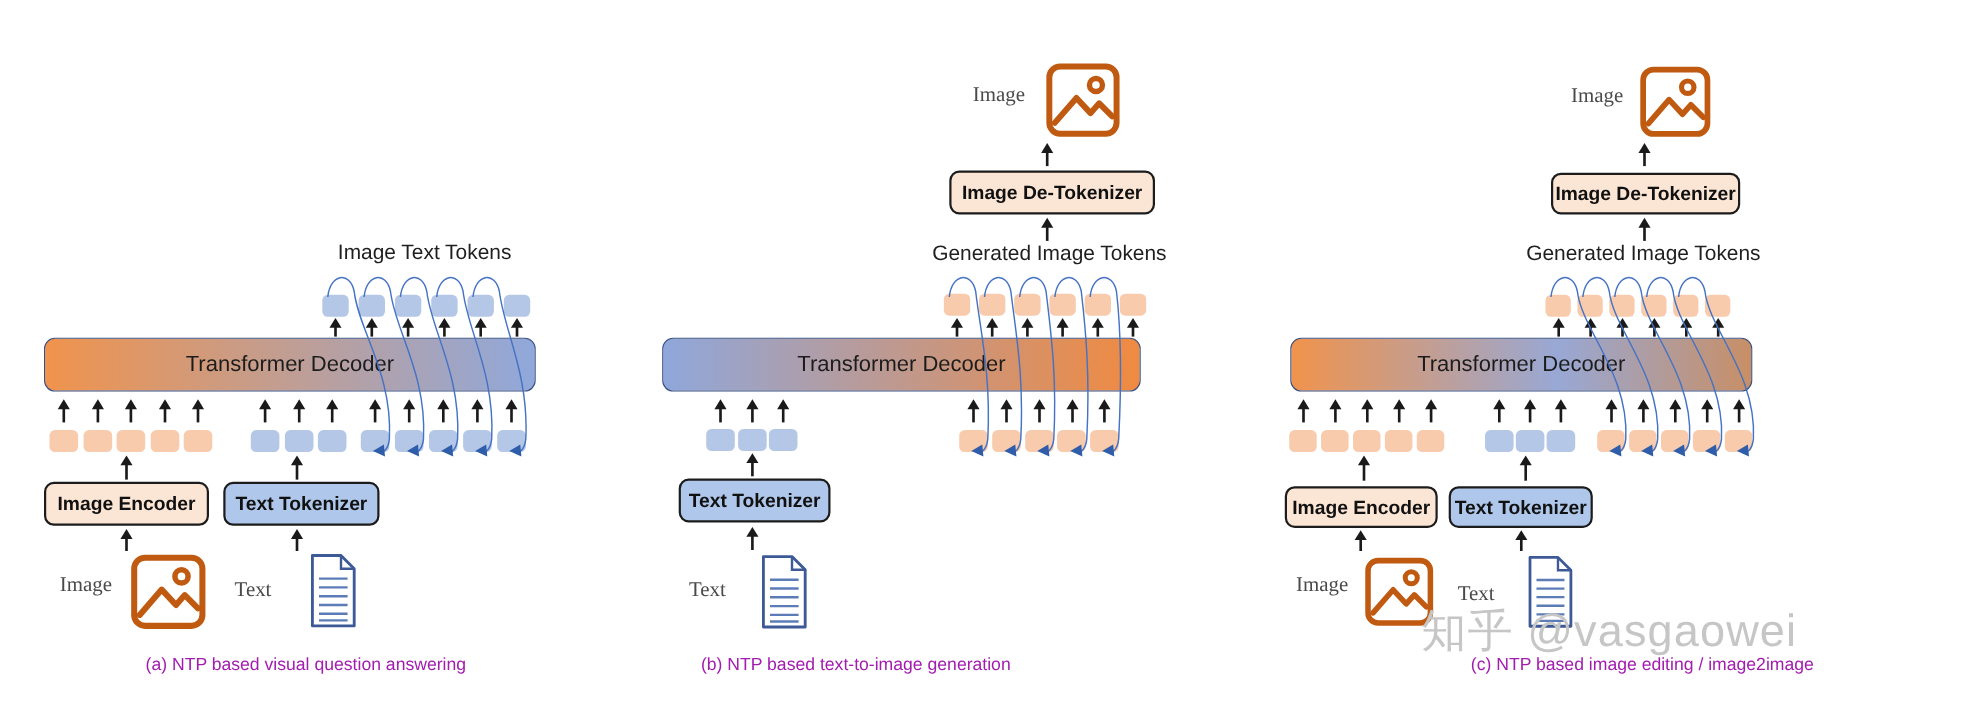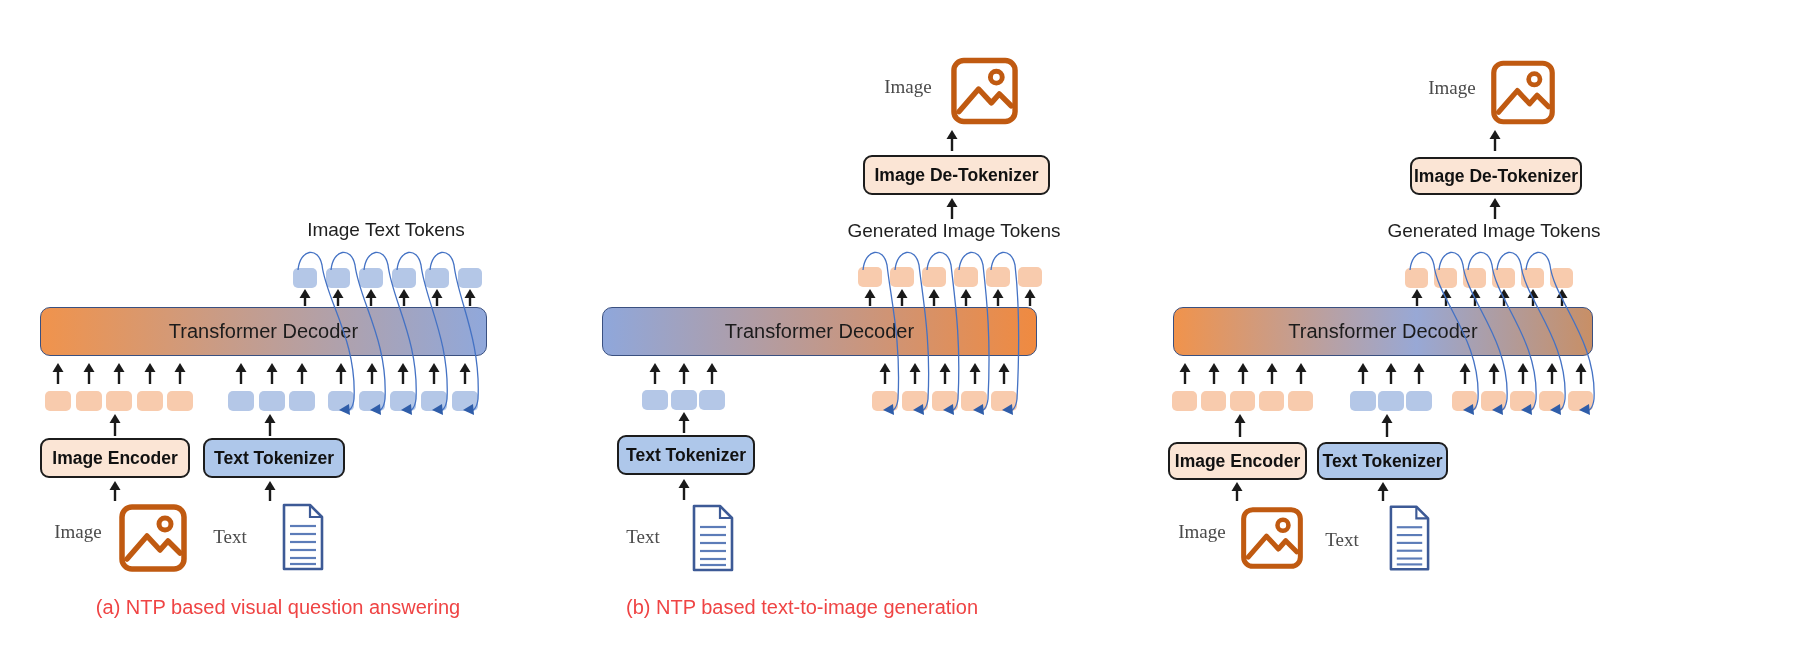--- a/index.html
+++ b/index.html
@@ -2,21 +2,21 @@
 <html><head>
 <meta charset="utf-8">
 <style>
   html,body{margin:0;padding:0;background:#fff;}
   #fig{position:relative;width:1806px;height:652px;background:#ffffff;overflow:hidden;
        font-family:"Liberation Sans","DejaVu Sans",sans-serif;}
   .lbl{position:absolute;transform:translateX(-50%);white-space:nowrap;z-index:2;}
   .out-lbl{font-size:19px;color:#1f1f1f;}
   .io-lbl{font-size:19px;color:#4a4a4a;font-family:Liberation Serif, serif;}
   .caption{position:absolute;transform:translateX(-50%);white-space:nowrap;
-           font-size:20px;color:#ef4444;z-index:2;}
+           font-size:16px;color:#a21caf;z-index:2;}
   .decoder{position:absolute;height:49px;border:1.6px solid #3A5080;border-radius:10px;
            display:flex;align-items:center;justify-content:center;
            font-size:20px;color:#1c1c1c;z-index:2;box-sizing:border-box;}
   .grad-a{background:linear-gradient(90deg,#F0934C,#90A8DB);}
   .grad-b{background:linear-gradient(90deg,#8FA7DB,#F08A40);}
   .grad-c{background:linear-gradient(90deg,#F0934C 0%,#98A8D5 58%,#C88F66 100%);}
   .box{position:absolute;border:2px solid #1c1c1c;border-radius:9px;
        display:flex;align-items:center;justify-content:center;
        font-size:17.5px;font-weight:bold;color:#111;z-index:2;box-sizing:border-box;}
   .peach{background:#FBE5D5;}
@@ -105,21 +105,21 @@
         <line x1="10" y1="24" x2="36" y2="24"></line>
           <line x1="10" y1="32" x2="36" y2="32"></line>
         <line x1="10" y1="40" x2="36" y2="40"></line>
           <line x1="10" y1="48" x2="36" y2="48"></line>
         <line x1="10" y1="56" x2="36" y2="56"></line>
           <line x1="10" y1="62" x2="36" y2="62"></line>
       </g>
     </svg>
   </span>
 
-  <div class="caption" style="left:802px;top:596px">(b) NTP based text-to-image generation</div>
+  <div class="caption" style="left:778px;top:596px">(b) NTP based text-to-image generation</div>
 
   <div class="lbl io-lbl" style="left:1452px;top:77px">Image</div>
   <span class="icon" style="left:1490px;top:57px">
     <svg width="66" height="71" viewBox="0 0 70 70">
       <rect x="4" y="4" width="62" height="62" rx="10" fill="none" stroke="#C05A11" stroke-width="5.5"></rect>
       <circle cx="47" cy="21" r="6" fill="none" stroke="#C05A11" stroke-width="5"></circle>
       <path d="M9 56 L29 33 L42 47 L50 38 L62 50" fill="none" stroke="#C05A11" stroke-width="5.5" stroke-linejoin="round" stroke-linecap="round"></path>
     </svg>
   </span>
 
@@ -158,21 +158,23 @@
         <line x1="10" y1="24" x2="36" y2="24"></line>
           <line x1="10" y1="32" x2="36" y2="32"></line>
         <line x1="10" y1="40" x2="36" y2="40"></line>
           <line x1="10" y1="48" x2="36" y2="48"></line>
         <line x1="10" y1="56" x2="36" y2="56"></line>
           <line x1="10" y1="62" x2="36" y2="62"></line>
       </g>
     </svg>
   </span>
 
-
+  <div class="caption" style="left:1493px;top:596px">(c) NTP based image editing / image2image</div>
+
+  <div class="watermark">知乎 @vasgaowei</div>
 
   <div id="tokens-layer">
       <div class="token" style="left: 45px; top: 391px; width: 26px; height: 20px; background: rgb(248, 203, 173);"></div>
       <div class="token" style="left: 75.5px; top: 391px; width: 26px; height: 20px; background: rgb(248, 203, 173);"></div>
       <div class="token" style="left: 106px; top: 391px; width: 26px; height: 20px; background: rgb(248, 203, 173);"></div>
       <div class="token" style="left: 136.5px; top: 391px; width: 26px; height: 20px; background: rgb(248, 203, 173);"></div>
       <div class="token" style="left: 167px; top: 391px; width: 26px; height: 20px; background: rgb(248, 203, 173);"></div>
       <div class="token" style="left: 228px; top: 391px; width: 26px; height: 20px; background: rgb(180, 199, 231);"></div>
       <div class="token" style="left: 258.5px; top: 391px; width: 26px; height: 20px; background: rgb(180, 199, 231);"></div>
       <div class="token" style="left: 289px; top: 391px; width: 26px; height: 20px; background: rgb(180, 199, 231);"></div>

